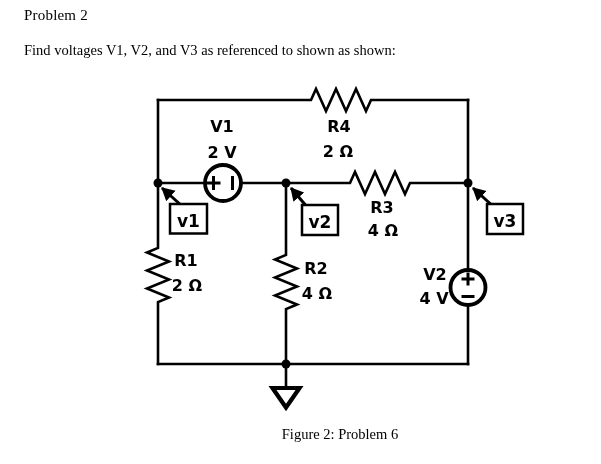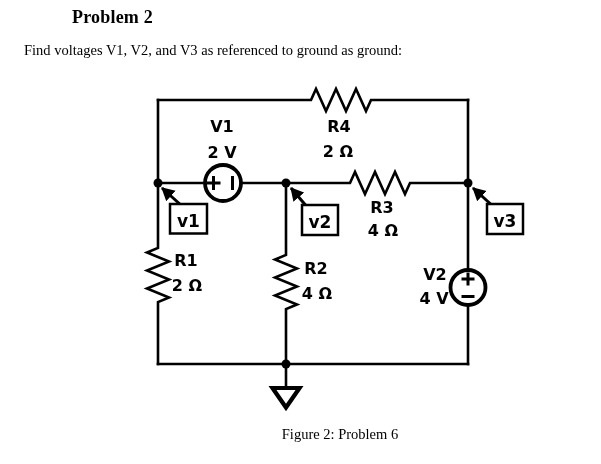--- a/index.html
+++ b/index.html
@@ -6,23 +6,22 @@
   #page{
     position:relative;
     width:601px;height:464px;
     background:#ffffff;
     overflow:hidden;
     font-family:"Liberation Serif", serif;
     color:#000;
   }
   .doc-title{
     position:absolute;left:24px;top:7px;
-    font-size:18px;font-weight:bold;
+    font-size:15px;font-weight:normal;
     letter-spacing:.2px;
-    margin-left:48px;
   }
   .doc-prompt{
     position:absolute;left:24px;top:42px;
     font-size:14.5px;
   }
   .fig-caption{
     position:absolute;left:240px;top:426px;width:200px;
     text-align:center;font-size:14.5px;
   }
   svg{position:absolute;left:0;top:0;}
@@ -43,21 +42,21 @@
     font-weight:bold;font-size:17px;fill:#000;
     text-anchor:middle;
   }
 </style>
 </head>
 <body>
 
 <div id="page">
 
   <div class="doc-title">Problem 2</div>
-  <div class="doc-prompt">Find voltages V1, V2, and V3 as referenced to ground as ground:</div>
+  <div class="doc-prompt">Find voltages V1, V2, and V3 as referenced to shown as shown:</div>
 
   <svg width="601" height="464" viewBox="0 0 601 464">
     <defs>
       <marker id="ah" markerUnits="userSpaceOnUse" markerWidth="16" markerHeight="15" refX="12" refY="7" orient="auto">
         <path d="M0,0 L13,7 L0,14 Z" fill="#000"></path>
       </marker>
     </defs>
 
     <path class="wire" d="M158,100 L158,248 l-11,4.5 l22,9 l-22,9 l22,9 l-22,9 l22,9 l-11,4.5 L158,364"></path>
     <path class="wire" d="M158,100 H311 l5,-11 l10,22 l10,-22 l10,22 l10,-22 l10,22 l5,-11 H468"></path>

